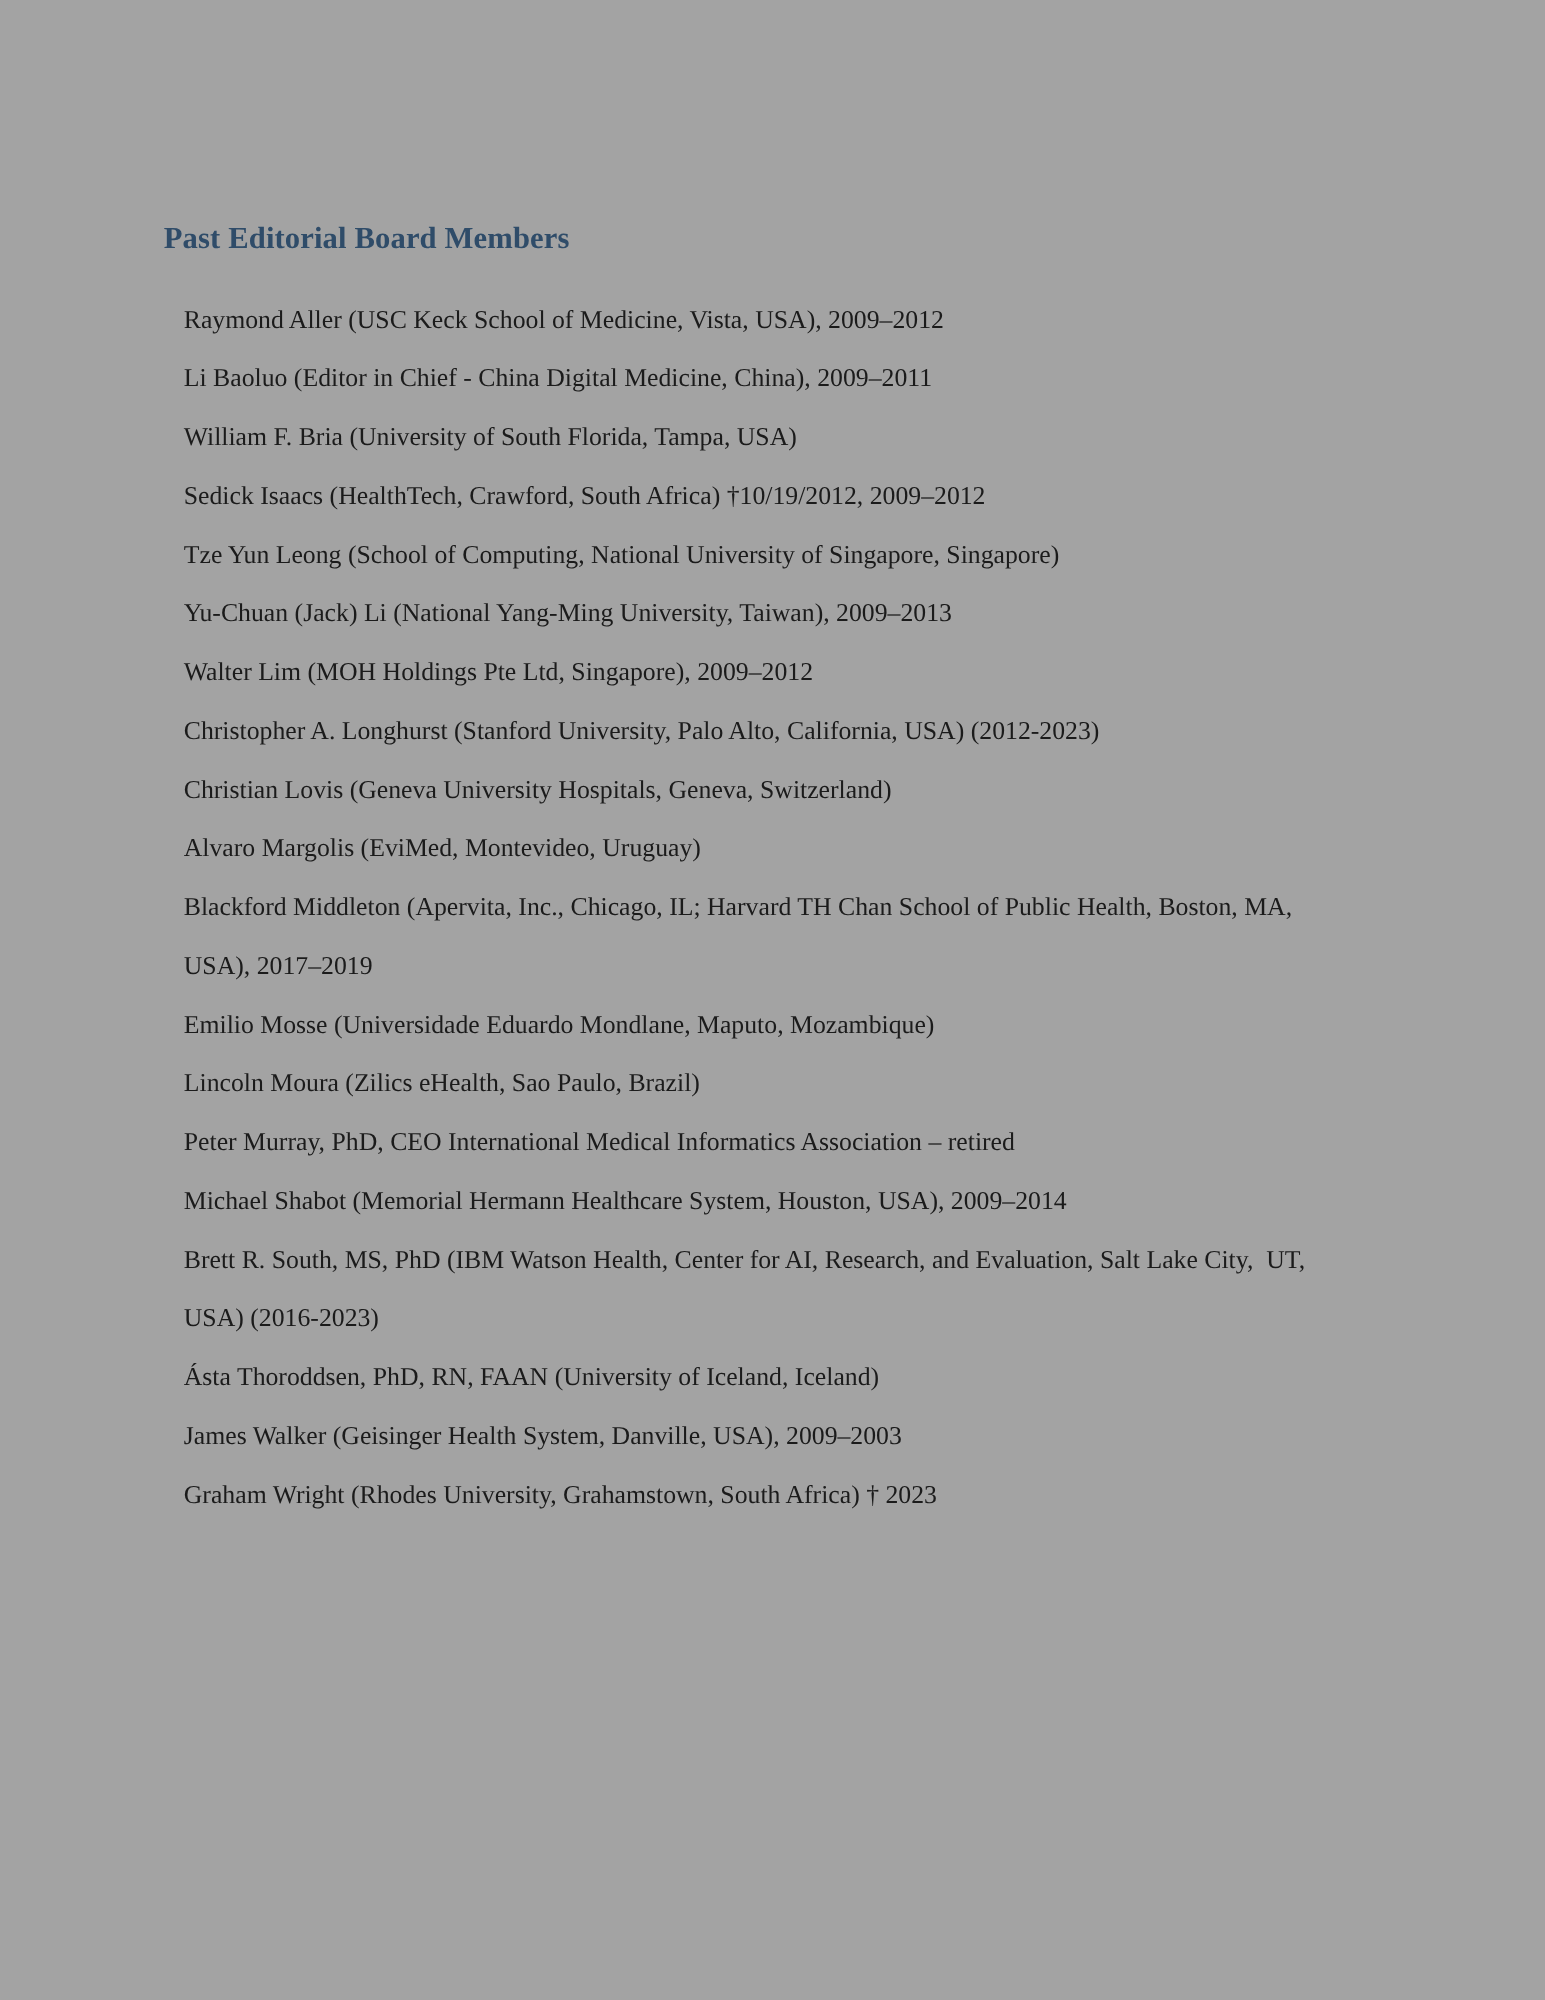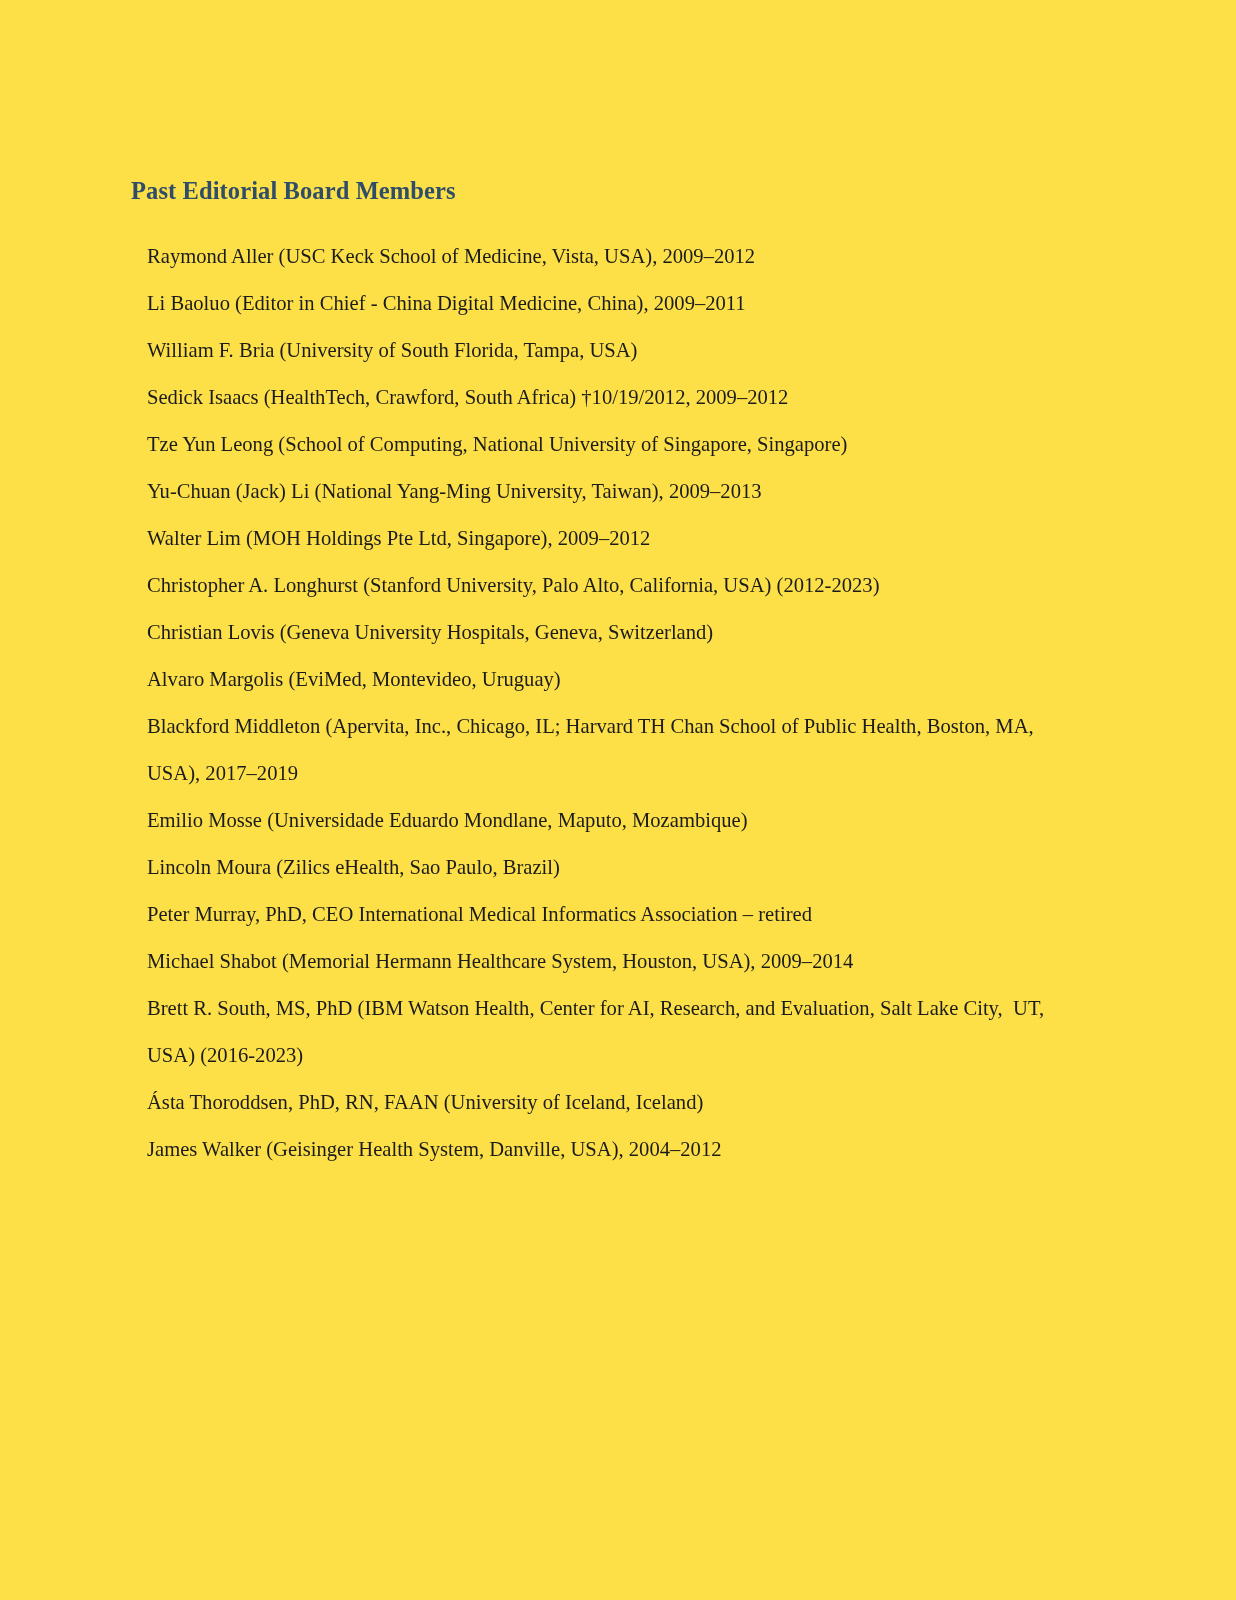--- a/index.html
+++ b/index.html
@@ -11,21 +11,21 @@
     width: 1236px;
     height: 1600px;
     overflow: hidden;
     font-family: "Liberation Serif", "DejaVu Serif", serif;
     color: #1a1a1a;
   }
   .page {
     position: relative;
     width: 1236px;
     height: 1600px;
-    background: #fde047;
+    background: #a3a3a3;
     box-sizing: border-box;
     padding: 176px 150px 0 131px;
   }
   .doc-title {
     font-size: 24.5px;
     font-weight: bold;
     color: #2f4c69;
     letter-spacing: 0.1px;
     margin: 0 0 26px 0;
     line-height: 1.25;
@@ -62,15 +62,16 @@
       <p class="member-entry">Christopher A. Longhurst (Stanford University, Palo Alto, California, USA) (2012-2023)</p>
       <p class="member-entry">Christian Lovis (Geneva University Hospitals, Geneva, Switzerland)</p>
       <p class="member-entry">Alvaro Margolis (EviMed, Montevideo, Uruguay)</p>
       <p class="member-entry">Blackford Middleton (Apervita, Inc., Chicago, IL; Harvard TH Chan School of Public Health, Boston, MA, USA), 2017–2019</p>
       <p class="member-entry">Emilio Mosse (Universidade Eduardo Mondlane, Maputo, Mozambique)</p>
       <p class="member-entry">Lincoln Moura (Zilics eHealth, Sao Paulo, Brazil)</p>
       <p class="member-entry">Peter Murray, PhD, CEO International Medical Informatics Association – retired</p>
       <p class="member-entry">Michael Shabot (Memorial Hermann Healthcare System, Houston, USA), 2009–2014</p>
       <p class="member-entry">Brett R. South, MS, PhD (IBM Watson Health, Center for AI, Research, and Evaluation, Salt Lake City,  UT, USA) (2016-2023)</p>
       <p class="member-entry">Ásta Thoroddsen, PhD, RN, FAAN (University of Iceland, Iceland)</p>
-      <p class="member-entry">James Walker (Geisinger Health System, Danville, USA), 2004–2012</p>
+      <p class="member-entry">James Walker (Geisinger Health System, Danville, USA), 2009–2003</p>
+      <p class="member-entry">Graham Wright (Rhodes University, Grahamstown, South Africa) † 2023</p>
     </div>
 </div>
 
 </body></html>

